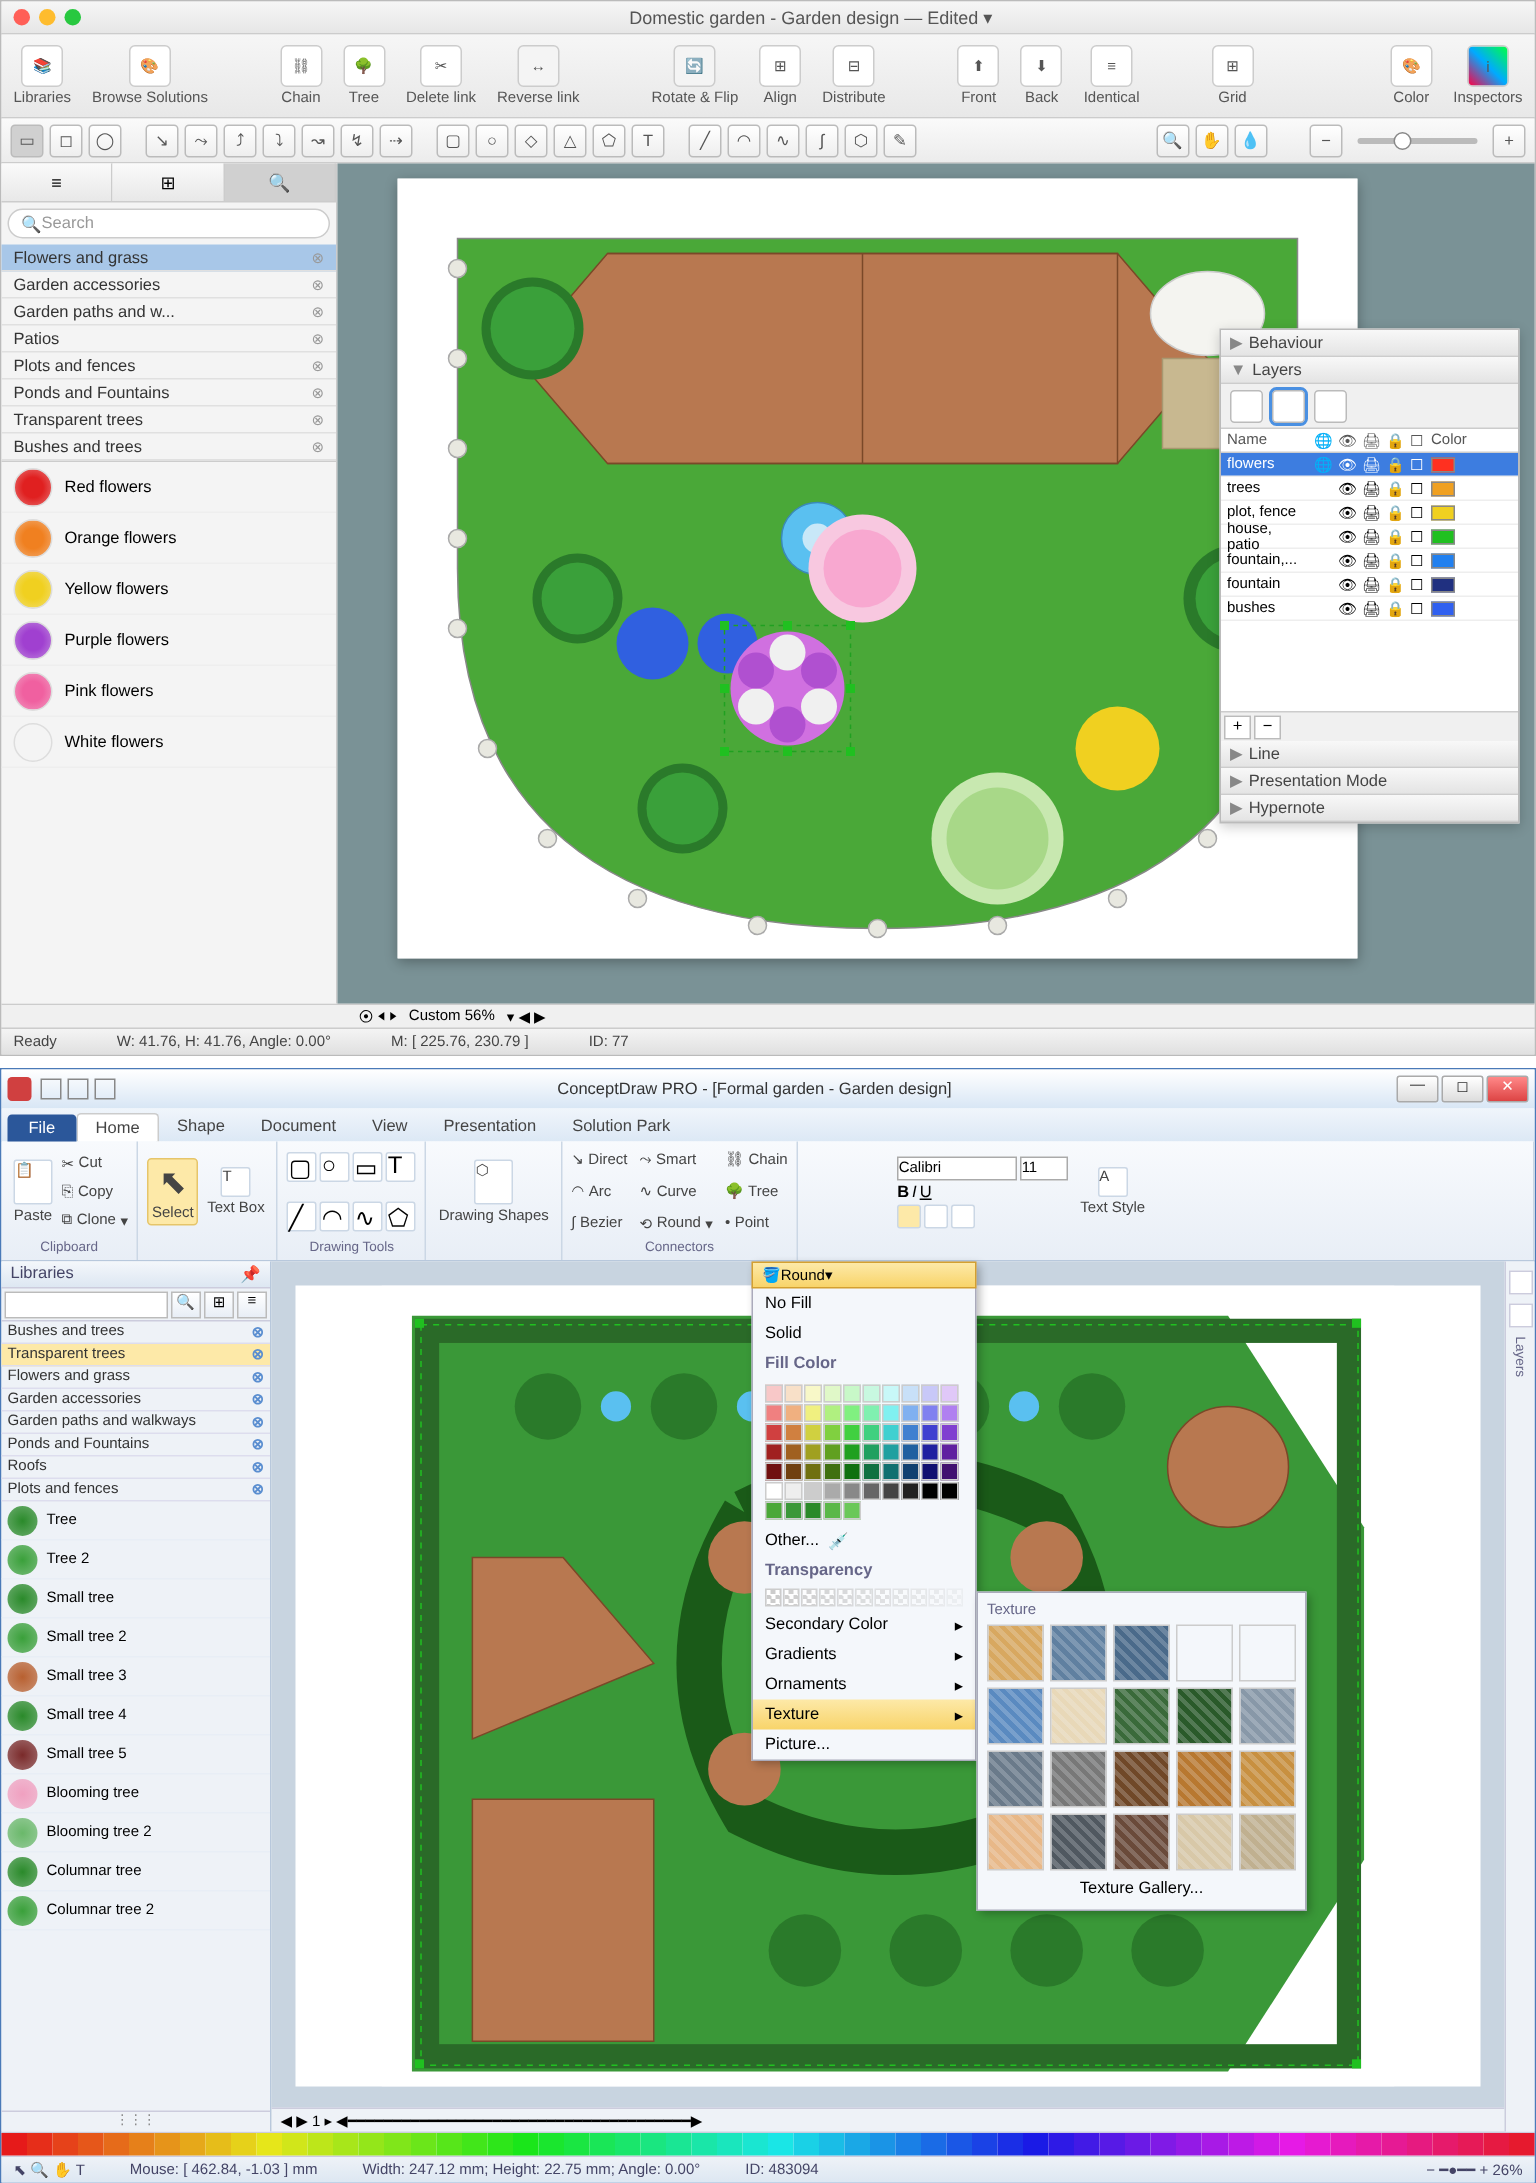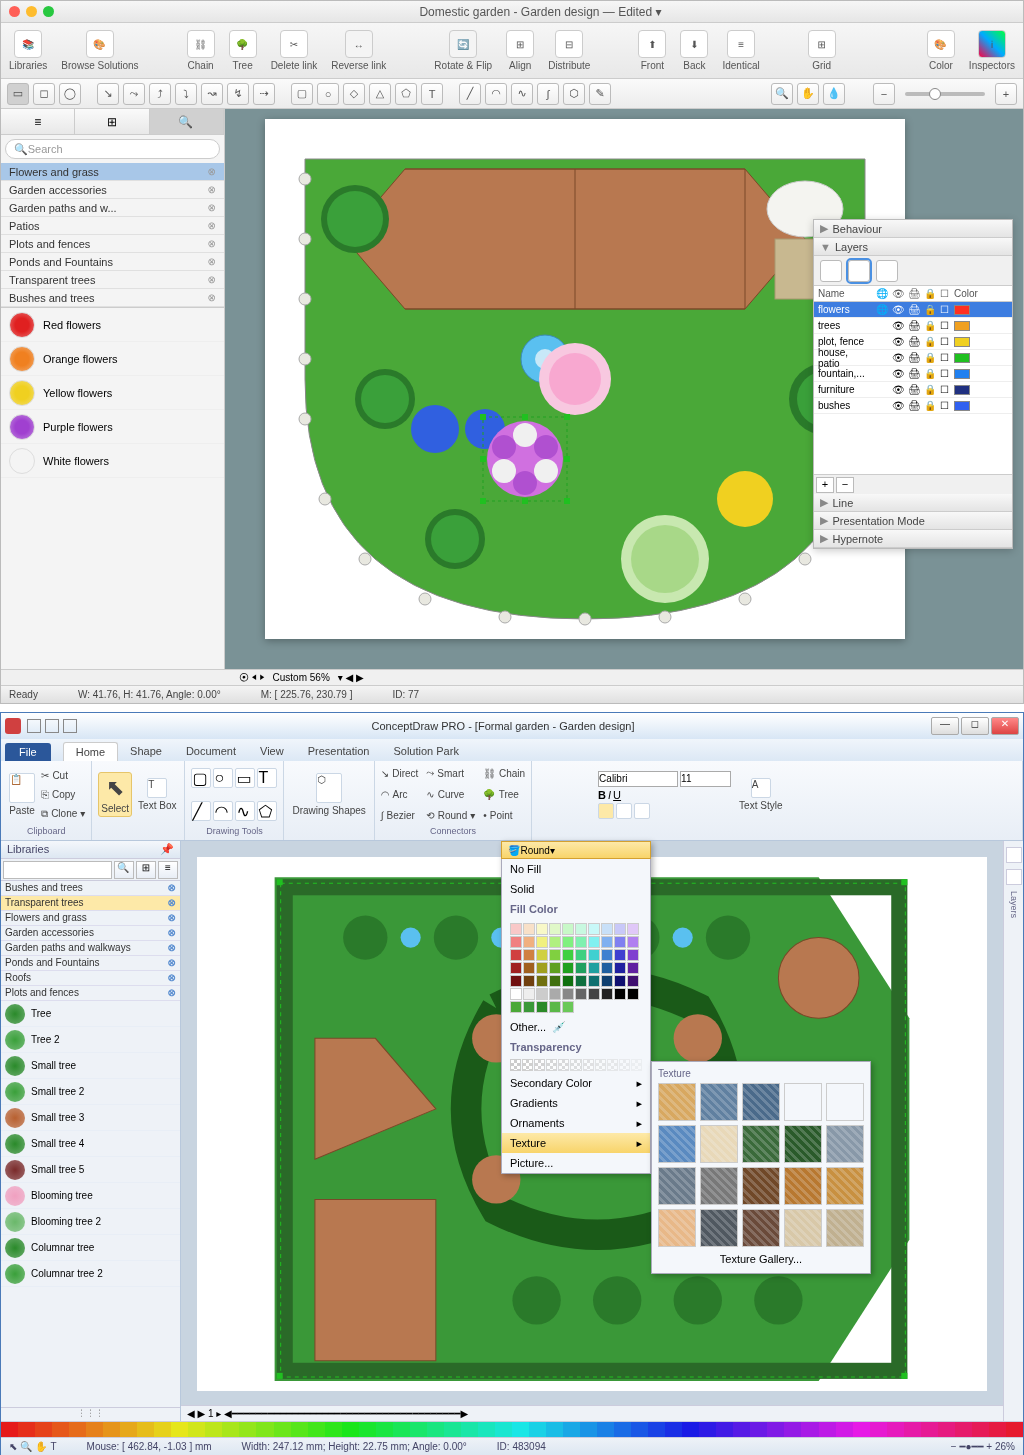--- a/index.html
+++ b/index.html
@@ -59,21 +59,21 @@
 
 .win-window { border: 1px solid #4a7ab8; margin-top: 8px; background: #fff; }
 .win-titlebar { height: 26px; background: linear-gradient(#fff,#d8e6f5); display: flex; align-items: center; font-size: 11px; color: #333; padding: 0 4px; }
 .win-title { flex: 1; text-align: center; }
 .win-btns { display: flex; }
 .win-btn { width: 28px; height: 18px; border: 1px solid #aaa; margin-left: 2px; background: linear-gradient(#fff,#ddd); font-size: 10px; text-align: center; border-radius: 2px; }
 .win-btn.close { background: linear-gradient(#f88,#d44); color: #fff; }
 .ribbon-tabs { height: 22px; display: flex; align-items: flex-end; padding-left: 4px; background: linear-gradient(#f0f5fb,#dce8f5); }
 .file-tab { background: #2b579a; color: #fff; padding: 3px 14px; font-size: 11px; border-radius: 3px 3px 0 0; }
 .rtab { padding: 3px 12px; font-size: 11px; color: #444; }
-.rtab.sel { background: #fff; border: 1px solid #ccc; border-bottom: none; border-radius: 3px 3px 0 0; margin-left: 12px; }
+.rtab.sel { background: #fff; border: 1px solid #ccc; border-bottom: none; border-radius: 3px 3px 0 0; }
 .ribbon { height: 80px; background: linear-gradient(#f8fafd,#e8eef6); border-bottom: 1px solid #b8c8dc; display: flex; }
 .rgroup { border-right: 1px solid #cbd7e5; padding: 2px 6px; display: flex; flex-direction: column; }
 .rgroup-body { flex: 1; display: flex; gap: 4px; align-items: center; }
 .rgroup-label { font-size: 9px; color: #668; text-align: center; height: 12px; }
 .ricon { width: 20px; height: 20px; border: 1px solid #cbd7e5; border-radius: 2px; background: #fff; }
 .rbig { display: flex; flex-direction: column; align-items: center; gap: 2px; font-size: 10px; color: #444; padding: 2px; }
 .rbig.sel { background: #fde9a8; border: 1px solid #e6c56a; border-radius: 3px; }
 .rsmall { font-size: 10px; color: #444; display: flex; align-items: center; gap: 3px; height: 18px; }
 
 .win-body { display: flex; height: 580px; position: relative; }
@@ -282,20 +282,24 @@
             <div class="swatch" style="background:radial-gradient(circle,#f08020 40%,#f08020cc 70%,transparent);border:1px solid #ddd"></div>
             <span>Orange flowers</span>
           </div>
           <div class="shape-row">
             <div class="swatch" style="background:radial-gradient(circle,#f0d020 40%,#f0d020cc 70%,transparent);border:1px solid #ddd"></div>
             <span>Yellow flowers</span>
           </div>
           <div class="shape-row">
             <div class="swatch" style="background:radial-gradient(circle,#a040d0 40%,#a040d0cc 70%,transparent);border:1px solid #ddd"></div>
             <span>Purple flowers</span>
+          </div>
+          <div class="shape-row">
+            <div class="swatch" style="background:radial-gradient(circle,#f060a0 40%,#f060a0cc 70%,transparent);border:1px solid #ddd"></div>
+            <span>Pink flowers</span>
           </div>
           <div class="shape-row">
             <div class="swatch" style="background:radial-gradient(circle,#f4f4f4 40%,#f4f4f4cc 70%,transparent);border:1px solid #ddd"></div>
             <span>White flowers</span>
           </div>
         </div>
     </div>
 
     <div class="canvas-area">
       <div class="canvas">
@@ -437,21 +441,21 @@
                 <div class="layer-col" style="width:16px"></div>
                 <div class="layer-col" style="width:16px">👁</div>
                 <div class="layer-col" style="width:16px">🖨</div>
                 <div class="layer-col" style="width:16px">🔒</div>
                 <div class="layer-col" style="width:14px">☐</div>
                 <div class="layer-col">
                   <div class="color-chip" style="background:#2080f0"></div>
                 </div>
               </div>
               <div class="layer-row">
-                <div class="layer-col" style="width:58px">furniture</div>
+                <div class="layer-col" style="width:58px">fountain</div>
                 <div class="layer-col" style="width:16px"></div>
                 <div class="layer-col" style="width:16px">👁</div>
                 <div class="layer-col" style="width:16px">🖨</div>
                 <div class="layer-col" style="width:16px">🔒</div>
                 <div class="layer-col" style="width:14px">☐</div>
                 <div class="layer-col">
                   <div class="color-chip" style="background:#203080"></div>
                 </div>
               </div>
               <div class="layer-row">
@@ -589,21 +593,21 @@
         <div class="rsmall">⟲ <span>Round</span> ▾</div>
         <div class="rsmall">• <span>Point</span></div>
       </div>
       <div class="rgroup-label">Connectors</div>
     </div>
     <div class="rgroup" style="flex:1">
       <div class="rgroup-body" style="gap:6px">
         <div style="display:flex;flex-direction:column;gap:2px;margin-left:60px">
           <div style="display:flex;gap:2px">
             <input style="width: 80px; height: 16px; font-size: 10px; border: 1px solid rgb(170, 170, 170);" value="Calibri">
-            <input style="width: 51px; height: 16px; font-size: 10px; border: 1px solid rgb(170, 170, 170);" value="11">
+            <input style="width: 32px; height: 16px; font-size: 10px; border: 1px solid rgb(170, 170, 170);" value="11">
           </div>
           <div style="display:flex;gap:2px;font-size:11px">
             <b>B</b> 
               <i>I</i> 
               <u>U</u>
           </div>
           <div style="display:flex;gap:2px">
             <div class="ricon" style="width:16px;height:16px;background:#fde9a8"></div>
             <div class="ricon" style="width:16px;height:16px"></div>
             <div class="ricon" style="width:16px;height:16px"></div>

